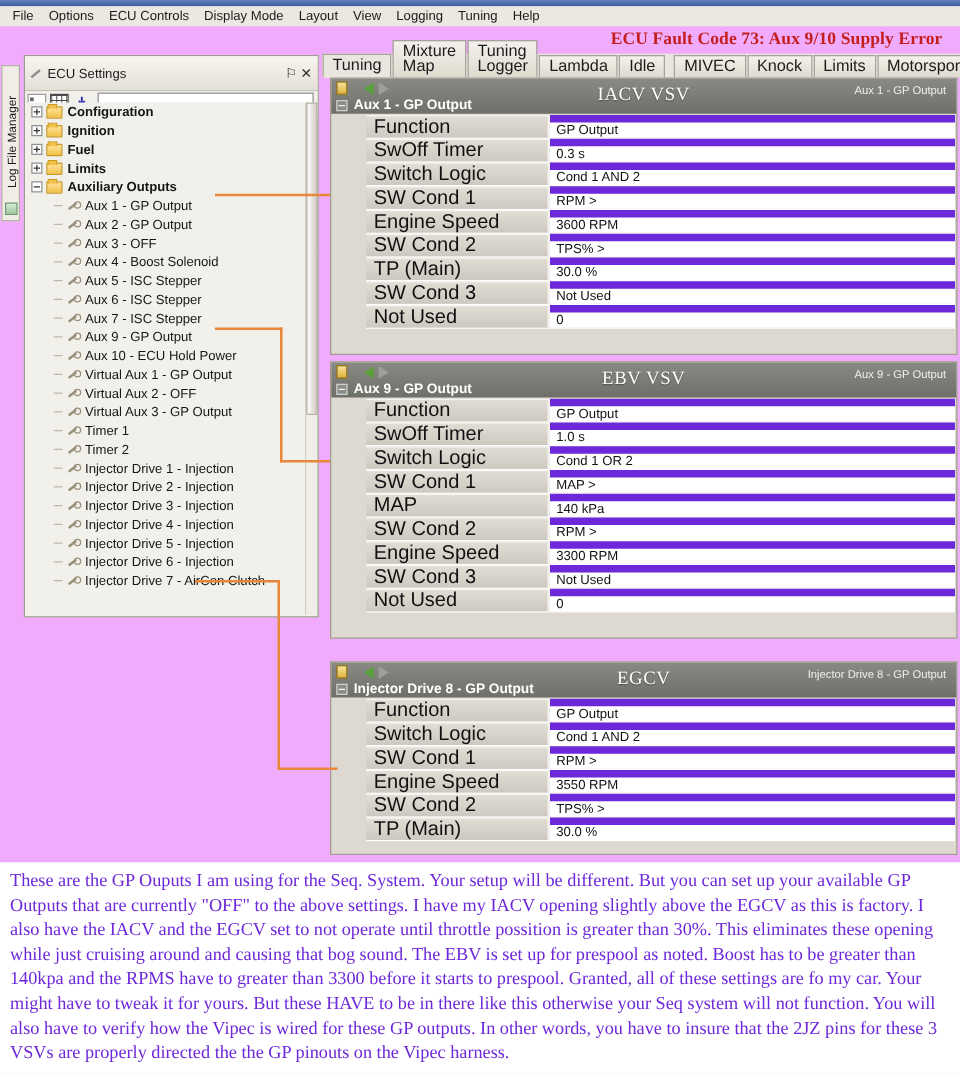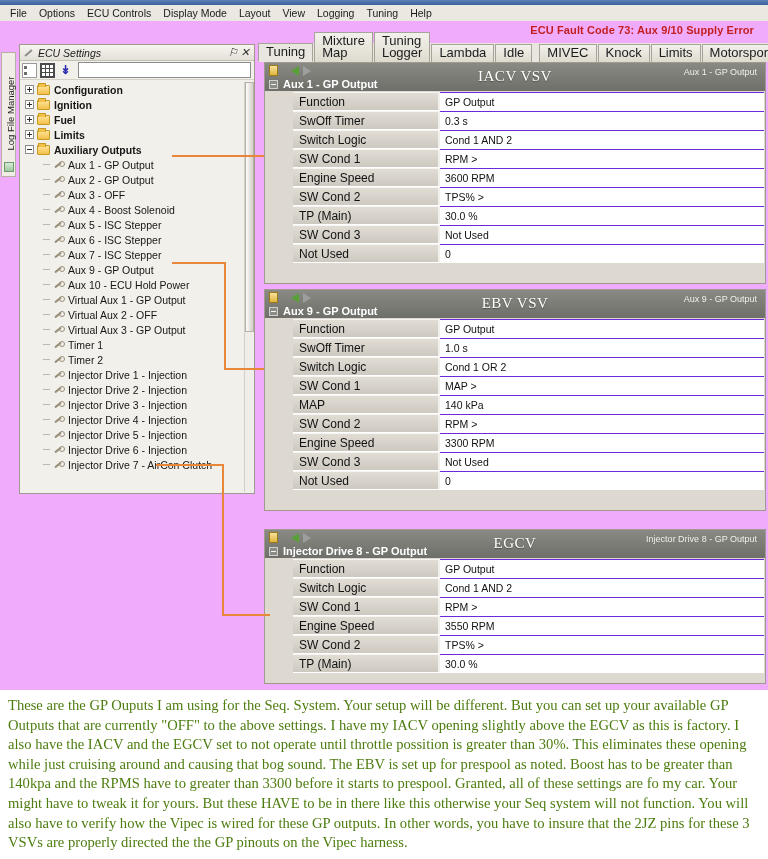--- a/index.html
+++ b/index.html
@@ -28,23 +28,23 @@
     background:#ebe8e1;
     display:flex; align-items:center; padding-left:4px;
   }
   .menu-item {
     font-size:10.5px; color:#1b1b1b; padding:0 6px; line-height:16px;
     white-space:nowrap; cursor:default;
   }
 
   #faultcode {
     position:absolute; right:14px; top:24px;
-    font-size:11px; font-weight:bold; color:#c31f1f;
+    font-size:14px; font-weight:bold; color:#c31f1f;
     letter-spacing:0.1px;
-    font-family:Liberation Sans, sans-serif;
+    font-family:Liberation Serif, serif;
   }
 
   
   #vtab {
     position:absolute; left:1px; top:52px; width:15px; height:125px;
     background:#f0ede6; border:1px solid #b6b0a4;
   }
   #vtab .vlabel {
     position:absolute; left:-54px; top:55px; width:124px;
     transform:rotate(-90deg);
@@ -57,23 +57,23 @@
     border:1px solid #6d9a6d;
   }
 
   
   #settings {
     position:absolute; left:19px; top:44px; width:236px; height:450px;
     background:#f2f0ea;
     border:1px solid #9f9a90;
   }
   #settings-header {
-    height:16px; background:linear-gradient(#f7f5ef,#e3e0d8);
+    height:28px; background:linear-gradient(#f7f5ef,#e3e0d8);
     border-bottom:1px solid #c5c0b4;
-    display:flex; align-items:center; padding:0 3px;font-style:italic;
+    display:flex; align-items:center; padding:0 3px;
   }
   #settings-header .st-title { font-size:10.5px; color:#1b1b1b; flex:1; margin-left:4px;}
   .pin-icon, .close-icon { width:12px; text-align:center; font-size:11px; color:#333; cursor:pointer; }
   .pencil-icon { width:11px; height:11px; position:relative; }
   .pencil-icon::before {
     content:""; position:absolute; left:1px; top:5px; width:9px; height:2px;
     background:#8d8d8d; transform:rotate(-40deg);
   }
 
   #settings-toolbar {
@@ -191,40 +191,40 @@
     position:relative; margin-right:5px; flex:0 0 auto;
   }
   .ph-expand::before { content:""; position:absolute; left:1px; top:3px; width:5px; height:1px; background:#f2f2f2; }
   .ph-title { font-size:11px; font-weight:bold; color:#ffffff; white-space:nowrap; }
 
   .grid { position:absolute; left:28px; right:1px; top:29px; bottom:4px; }
   .grow { display:flex; height:19px; border-bottom:1px solid #ffffff; }
   .gcell-k {
     width:147px; background:linear-gradient(#e1ddd5,#cdc9c1);
     border-right:2px solid #f2f0ea;
-    font-size:12px; color:#111; display:flex; align-items:center; padding-left:6px;
+    font-size:16px; color:#111; display:flex; align-items:center; padding-left:6px;
     border-top:1px solid #f6f5f1;
   }
   .gcell-v {
     flex:1; background:#ffffff;
     font-size:10.5px; color:#111; display:flex; align-items:center; padding-left:5px;
-    border-top:1px solid #6d28d9;
+    border-top:6px solid #6d28d9;
   }
 
   
   .conn { position:absolute; background:#e8873a; }
 
   
   #prose {
     position:absolute; left:0; top:690px; width:768px; height:169px;
     background:#ffffff; padding:6px 10px 0 8px;
   }
   #prose p {
     margin:0; font-family:"Liberation Serif", serif;
-    font-size:14.6px; line-height:19.6px; color:#4d7c0f; text-align:left;
+    font-size:14.6px; line-height:19.6px; color:#6d28d9; text-align:left;
   }
 </style>
 </head>
 <body>
 
 <div id="app">
 
   <div id="titlestrip"></div>
 
   <div id="menubar">

